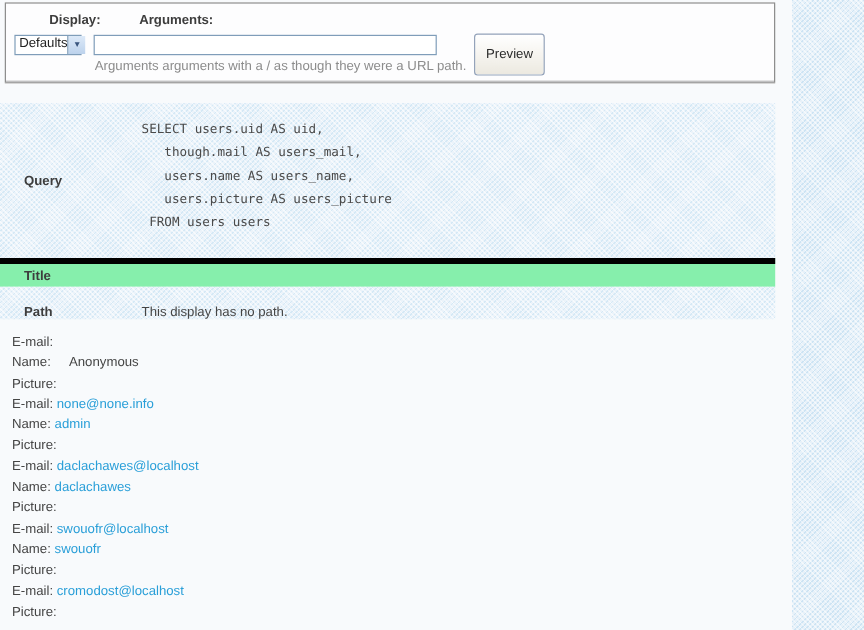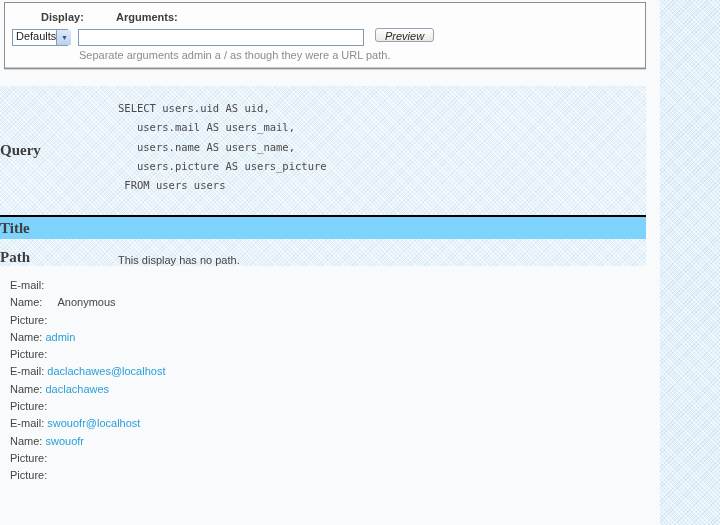--- a/index.html
+++ b/index.html
@@ -51,44 +51,43 @@
     display:flex; align-items:center; justify-content:center;
     font-size:7px; color:#39557e;
   }
   .args-input {
     position:absolute; left:73px; top:26px; width:286px; height:17px;
     border:1px solid #7f9db9; background:#fff;
     font-size:11px; padding:1px 3px; color:#333;
     font-family:"Liberation Sans", sans-serif;
   }
   .preview-btn {
-    position:absolute; left:370px; top:25px; height:14px;
+    position:absolute; left:390px; top:25px; height:35px;
     padding:1px 9px 2px 9px;
     font-family:"Liberation Sans", sans-serif;
     font-size:11px; color:#2b2b2b;
     background:linear-gradient(#ffffff,#ece9e0);
     border:1px solid #94a3ba; border-radius:3px;
     cursor:pointer;
-    font-style:italic;
   }
   .args-desc {
     position:absolute; left:74px; top:46px;
     font-size:11px; color:#8c8c8c;
   }
 
   
   .meta-table { position:absolute; left:0; top:86px; width:646px; }
   .meta-row { display:flex; width:100%; }
   .meta-label {
-    flex:0 0 118px; padding-left:0;
-    font-size:15px; font-weight:bold; color:#3d3d3d;
-    display:flex; align-items:center;font-family:Liberation Serif, serif;
+    flex:0 0 118px; padding-left:20px;
+    font-size:11px; font-weight:bold; color:#3d3d3d;
+    display:flex; align-items:center;
   }
   .row-query { height:129px; }
-  .row-title { height:24px; background:#7dd3fc; border-top:2px solid #000000; }
+  .row-title { height:24px; background:#86efac; border-top:5px solid #000000; }
   .row-path  { height:27px;align-items:flex-end; }
   .query-sql {
     margin:0; padding:13px 0 0 0;
     font-family:"DejaVu Sans Mono", monospace;
     font-size:10.5px; line-height:19.3px; color:#4a4a4a;
     white-space:pre;
   }
   .meta-value {
     font-size:11px; color:#454545;
     display:flex; align-items:center;
@@ -113,54 +112,56 @@
 
   <div class="xp-select">
     <span class="sel-text">Defaults</span>
     <span class="sel-arrow">▼</span>
   </div>
 
   <input class="args-input" type="text" value="" style="">
 
   <button class="preview-btn">Preview</button>
 
-  <div class="args-desc">Separate arguments admin a / as though they were a URL path.</div>
+  <div class="args-desc">Arguments arguments with a / as though they were a URL path.</div>
 </fieldset>
 
 <div class="meta-table">
   <div class="meta-row row-query tex">
     <div class="meta-label">Query</div>
     <pre class="query-sql">SELECT users.uid AS uid,
-   users.mail AS users_mail,
+   though.mail AS users_mail,
    users.name AS users_name,
    users.picture AS users_picture
  FROM users users</pre>
   </div>
   <div class="meta-row row-title">
     <div class="meta-label">Title</div>
     <div class="meta-value"></div>
   </div>
   <div class="meta-row row-path tex">
     <div class="meta-label">Path</div>
     <div class="meta-value">This display has no path.</div>
   </div>
 </div>
 
 <div class="results">
 
   <div><span>E-mail:</span> <span class="vplain"></span></div>
   <div><span>Name:</span> <span class="vplain">Anonymous</span></div>
   <div><span>Picture:</span></div>
 
+  <div><span>E-mail:</span> <a class="vlink">none@none.info</a></div>
   <div><span>Name:</span> <a class="vlink">admin</a></div>
   <div><span>Picture:</span></div>
 
   <div><span>E-mail:</span> <a class="vlink">daclachawes@localhost</a></div>
   <div><span>Name:</span> <a class="vlink">daclachawes</a></div>
   <div><span>Picture:</span></div>
 
   <div><span>E-mail:</span> <a class="vlink">swouofr@localhost</a></div>
   <div><span>Name:</span> <a class="vlink">swouofr</a></div>
   <div><span>Picture:</span></div>
 
+  <div><span>E-mail:</span> <a class="vlink">cromodost@localhost</a></div>
   <div><span>Picture:</span></div>
 
 </div>
 
 </body></html>

